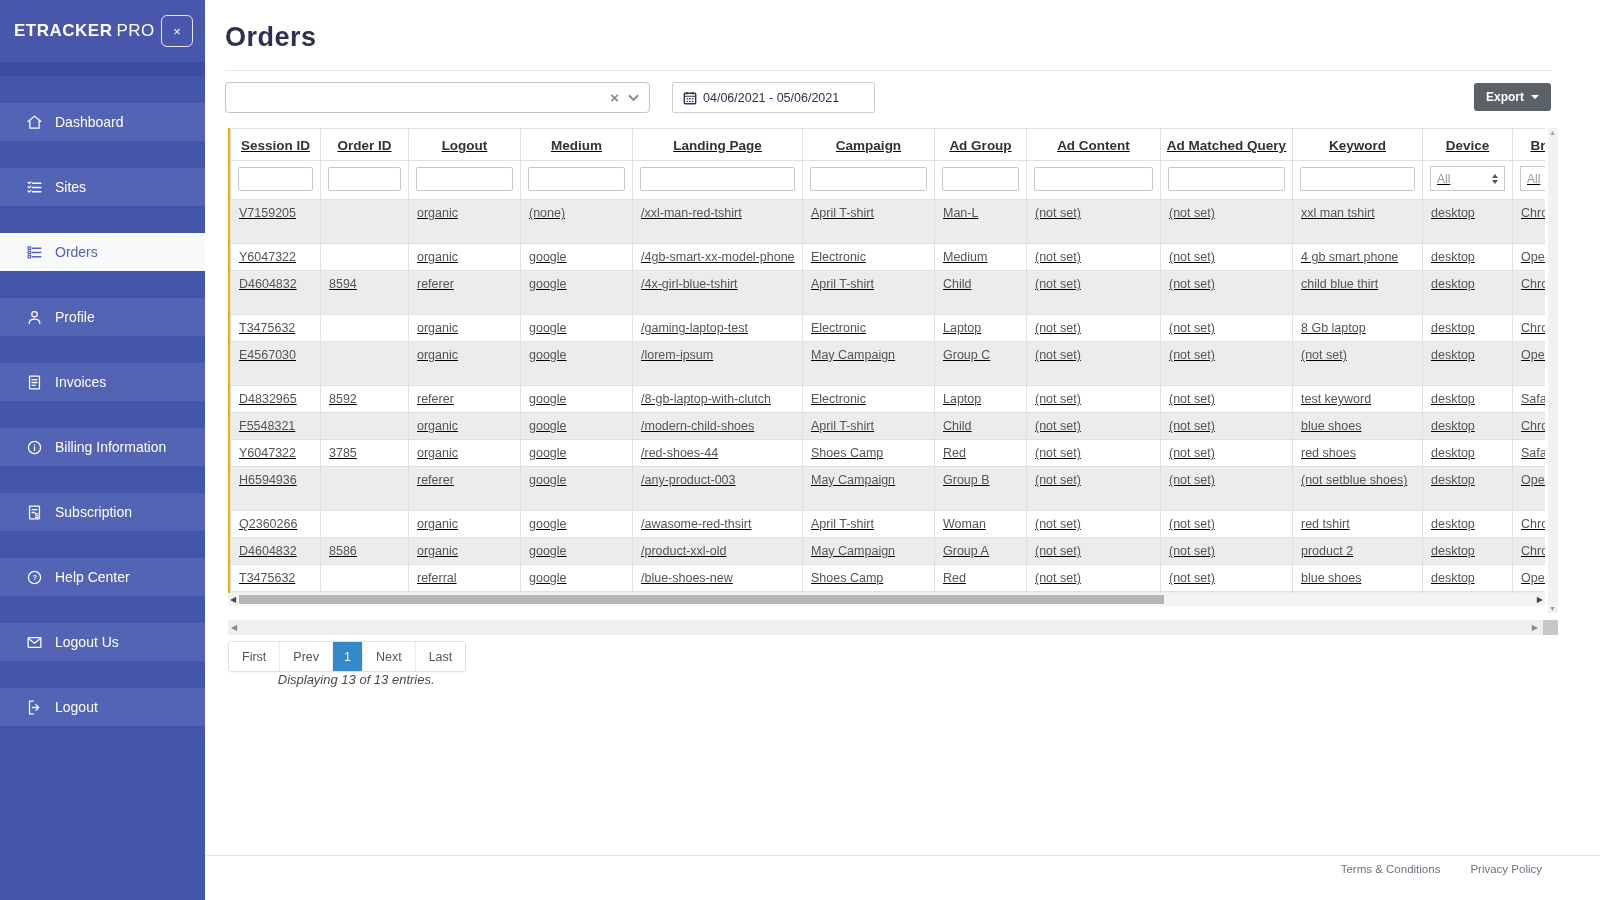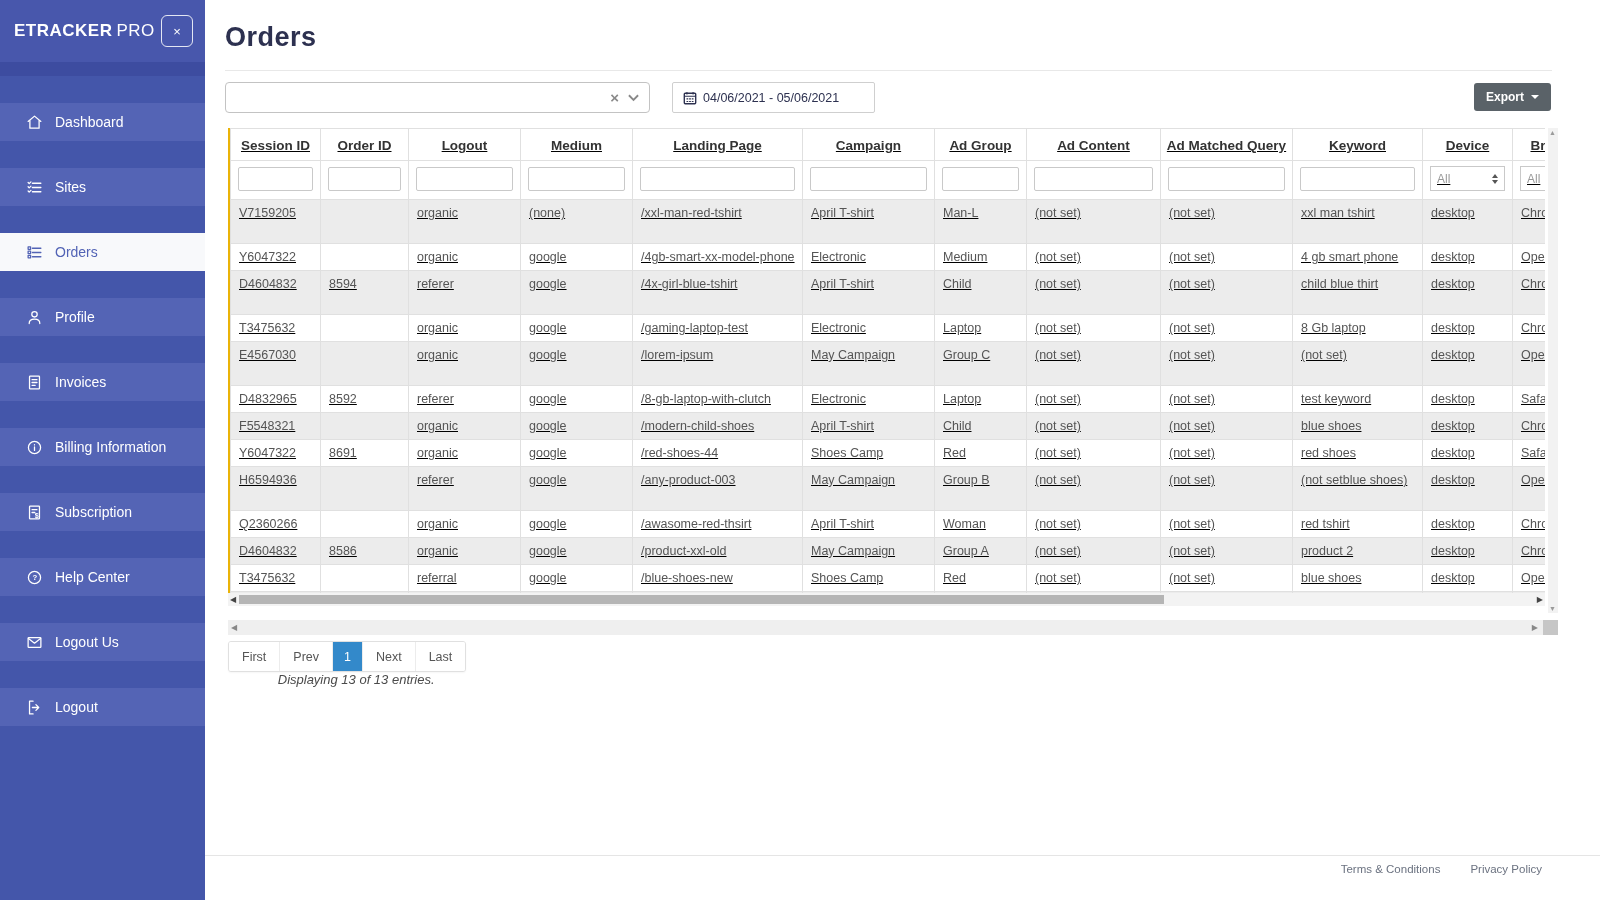--- a/index.html
+++ b/index.html
@@ -386,21 +386,21 @@
             <td class="cell">April T-shirt</td>
             <td class="cell">Child</td>
             <td class="cell">(not set)</td>
             <td class="cell">(not set)</td>
             <td class="cell">blue shoes</td>
             <td class="cell">desktop</td>
             <td class="cell">Chrome</td>
           </tr>
           <tr style="height: 27px;">
             <td class="cell">Y6047322</td>
-            <td class="cell">8691</td>
+            <td class="cell">3785</td>
             <td class="cell">organic</td>
             <td class="cell">google</td>
             <td class="cell">/red-shoes-44</td>
             <td class="cell">Shoes Camp</td>
             <td class="cell">Red</td>
             <td class="cell">(not set)</td>
             <td class="cell">(not set)</td>
             <td class="cell">red shoes</td>
             <td class="cell">desktop</td>
             <td class="cell">Safari</td>

